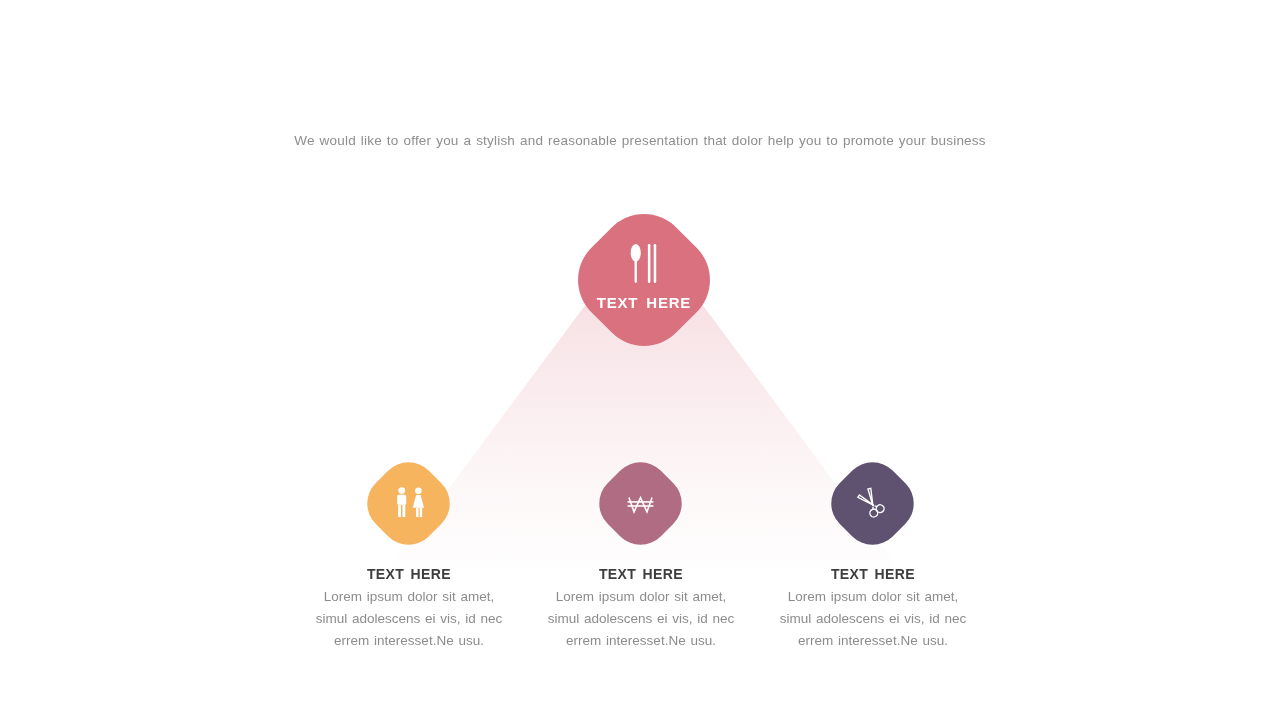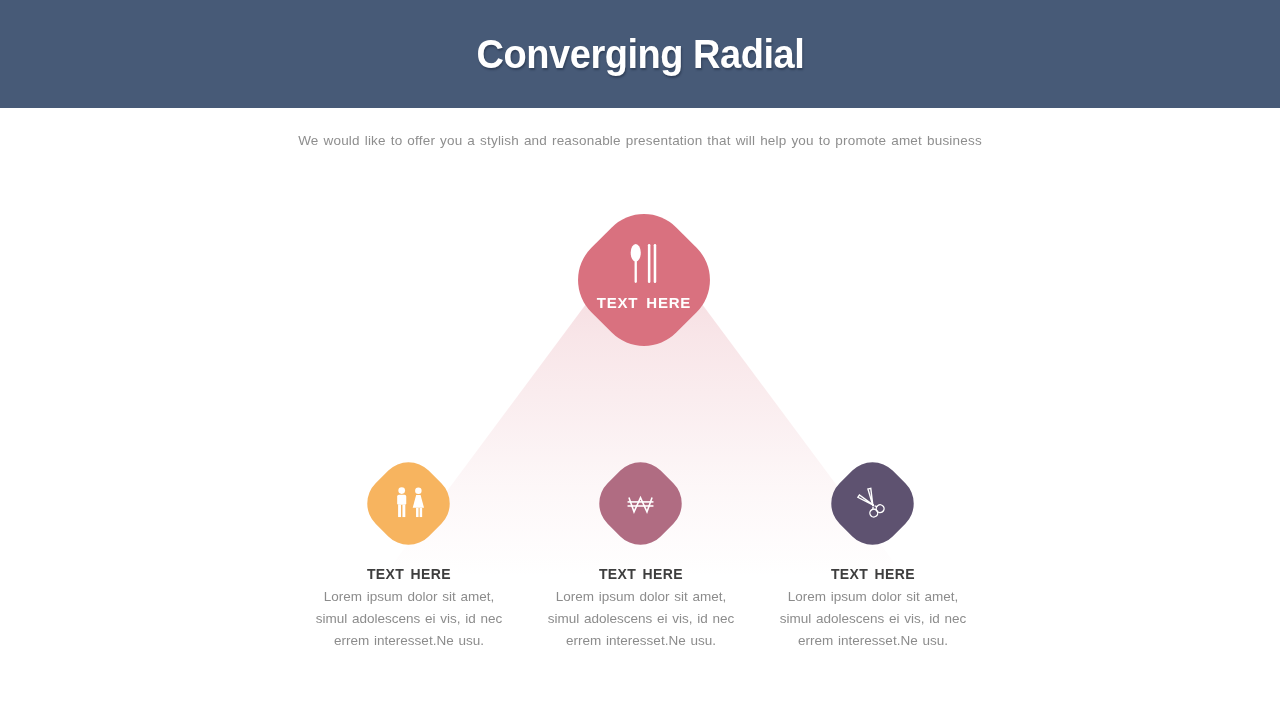--- a/index.html
+++ b/index.html
@@ -62,25 +62,22 @@
   .col .body{margin-top:4px;}
   .col .body div{
     color:#8c8c8c;font-size:13.5px;line-height:22px;word-spacing:1px;
   }
 </style>
 </head>
 <body>
 
 <div class="stage">
 
-  <div class="header">
-    <h1>Converging Radial</h1>
-  </div>
 
-  <div class="subtitle">We would like to offer you a stylish and reasonable presentation that will help you to promote amet business</div>
+  <div class="subtitle">We would like to offer you a stylish and reasonable presentation that dolor help you to promote your business</div>
 
   <div class="cone"></div>
 
   <div class="blob blob-hub"></div>
   <svg class="icon hub-icon" width="35" height="41" viewBox="0 0 36 42">
     <g fill="#ffffff">
       <ellipse cx="10" cy="10" rx="5.2" ry="9"></ellipse>
       <rect x="8.8" y="17" width="2.4" height="24" rx="1.2"></rect>
       <rect x="22.5" y="1" width="2.6" height="40" rx="1.3"></rect>
       <rect x="28.5" y="1" width="2.6" height="40" rx="1.3"></rect>

